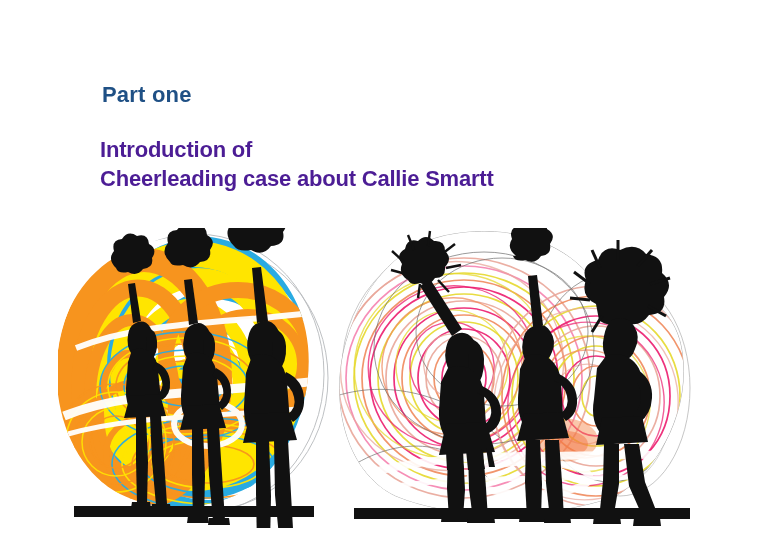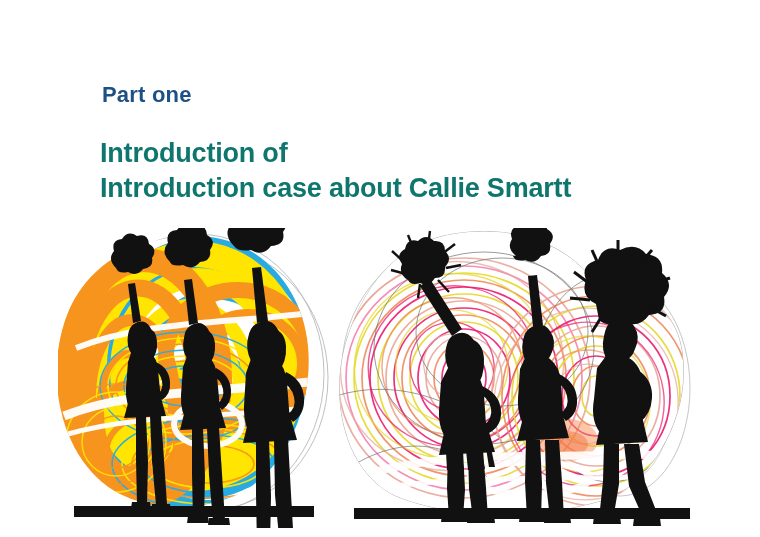--- a/index.html
+++ b/index.html
@@ -33,23 +33,23 @@
     color: #1f5085;
     letter-spacing: 0.2px;
     white-space: nowrap;
   }
 
   .headline {
     position: absolute;
     left: 100px;
     top: 136px;
     font-family: "Liberation Sans", sans-serif;
-    font-size: 27px;
+    font-size: 22px;
     font-weight: bold;
-    color: #0f766e;
+    color: #4c1d95;
     line-height: 1.3;
     letter-spacing: -0.2px;
     white-space: nowrap;
   }
   .headline .line { display: block; }
 
   
   .artwork-row {
     position: absolute;
     left: 0;
@@ -69,21 +69,21 @@
 </style>
 </head>
 <body>
 
 <div class="slide">
 
   <div class="part-label">Part one</div>
 
   <div class="headline">
     <span class="line">Introduction of</span>
-    <span class="line">Introduction case about Callie Smartt</span>
+    <span class="line">Cheerleading case about Callie Smartt</span>
   </div>
 
   <div class="artwork-row">
 
     <div class="art art-left">
       <svg viewBox="0 0 276 300" xmlns="http://www.w3.org/2000/svg">
         <defs>
           <clipPath id="leftBlob">
             <path d="M138 8
                      C 196 8 244 54 250 118

